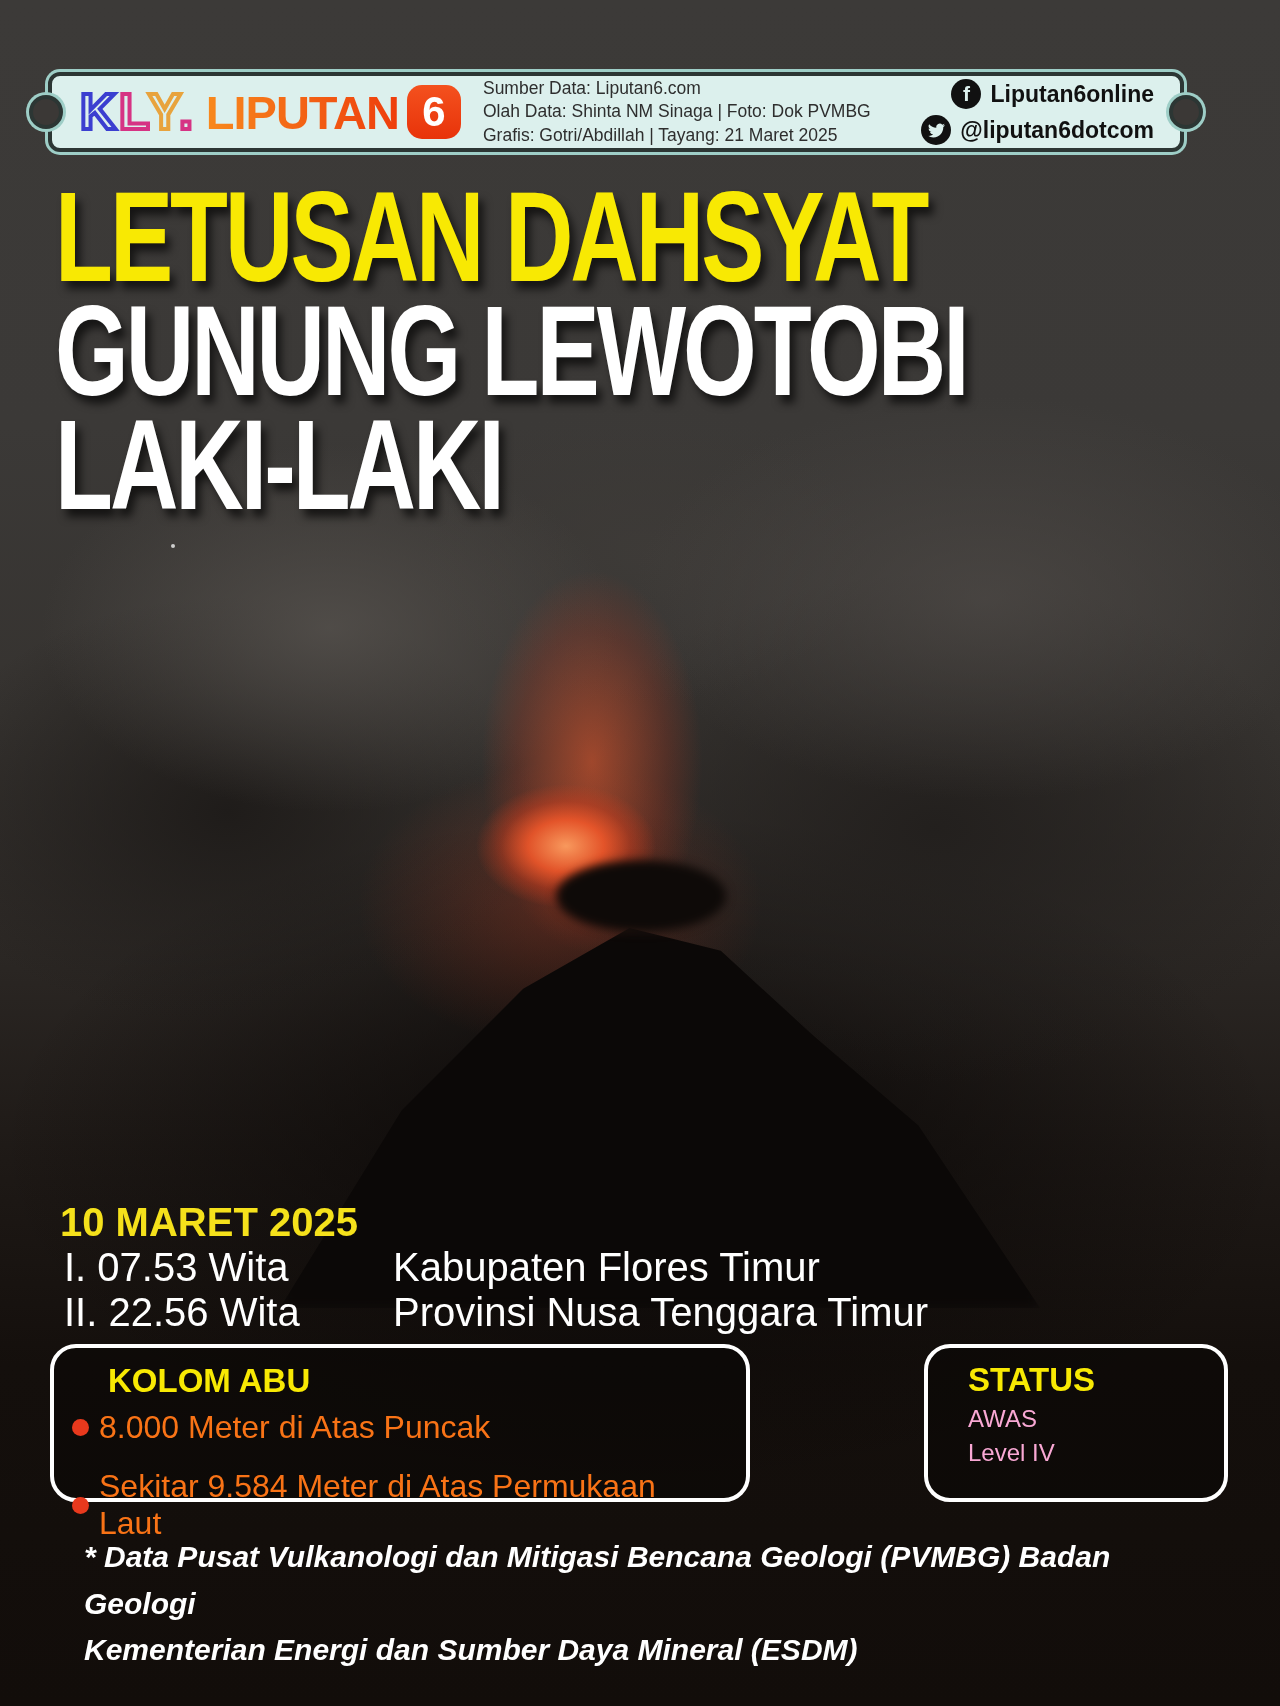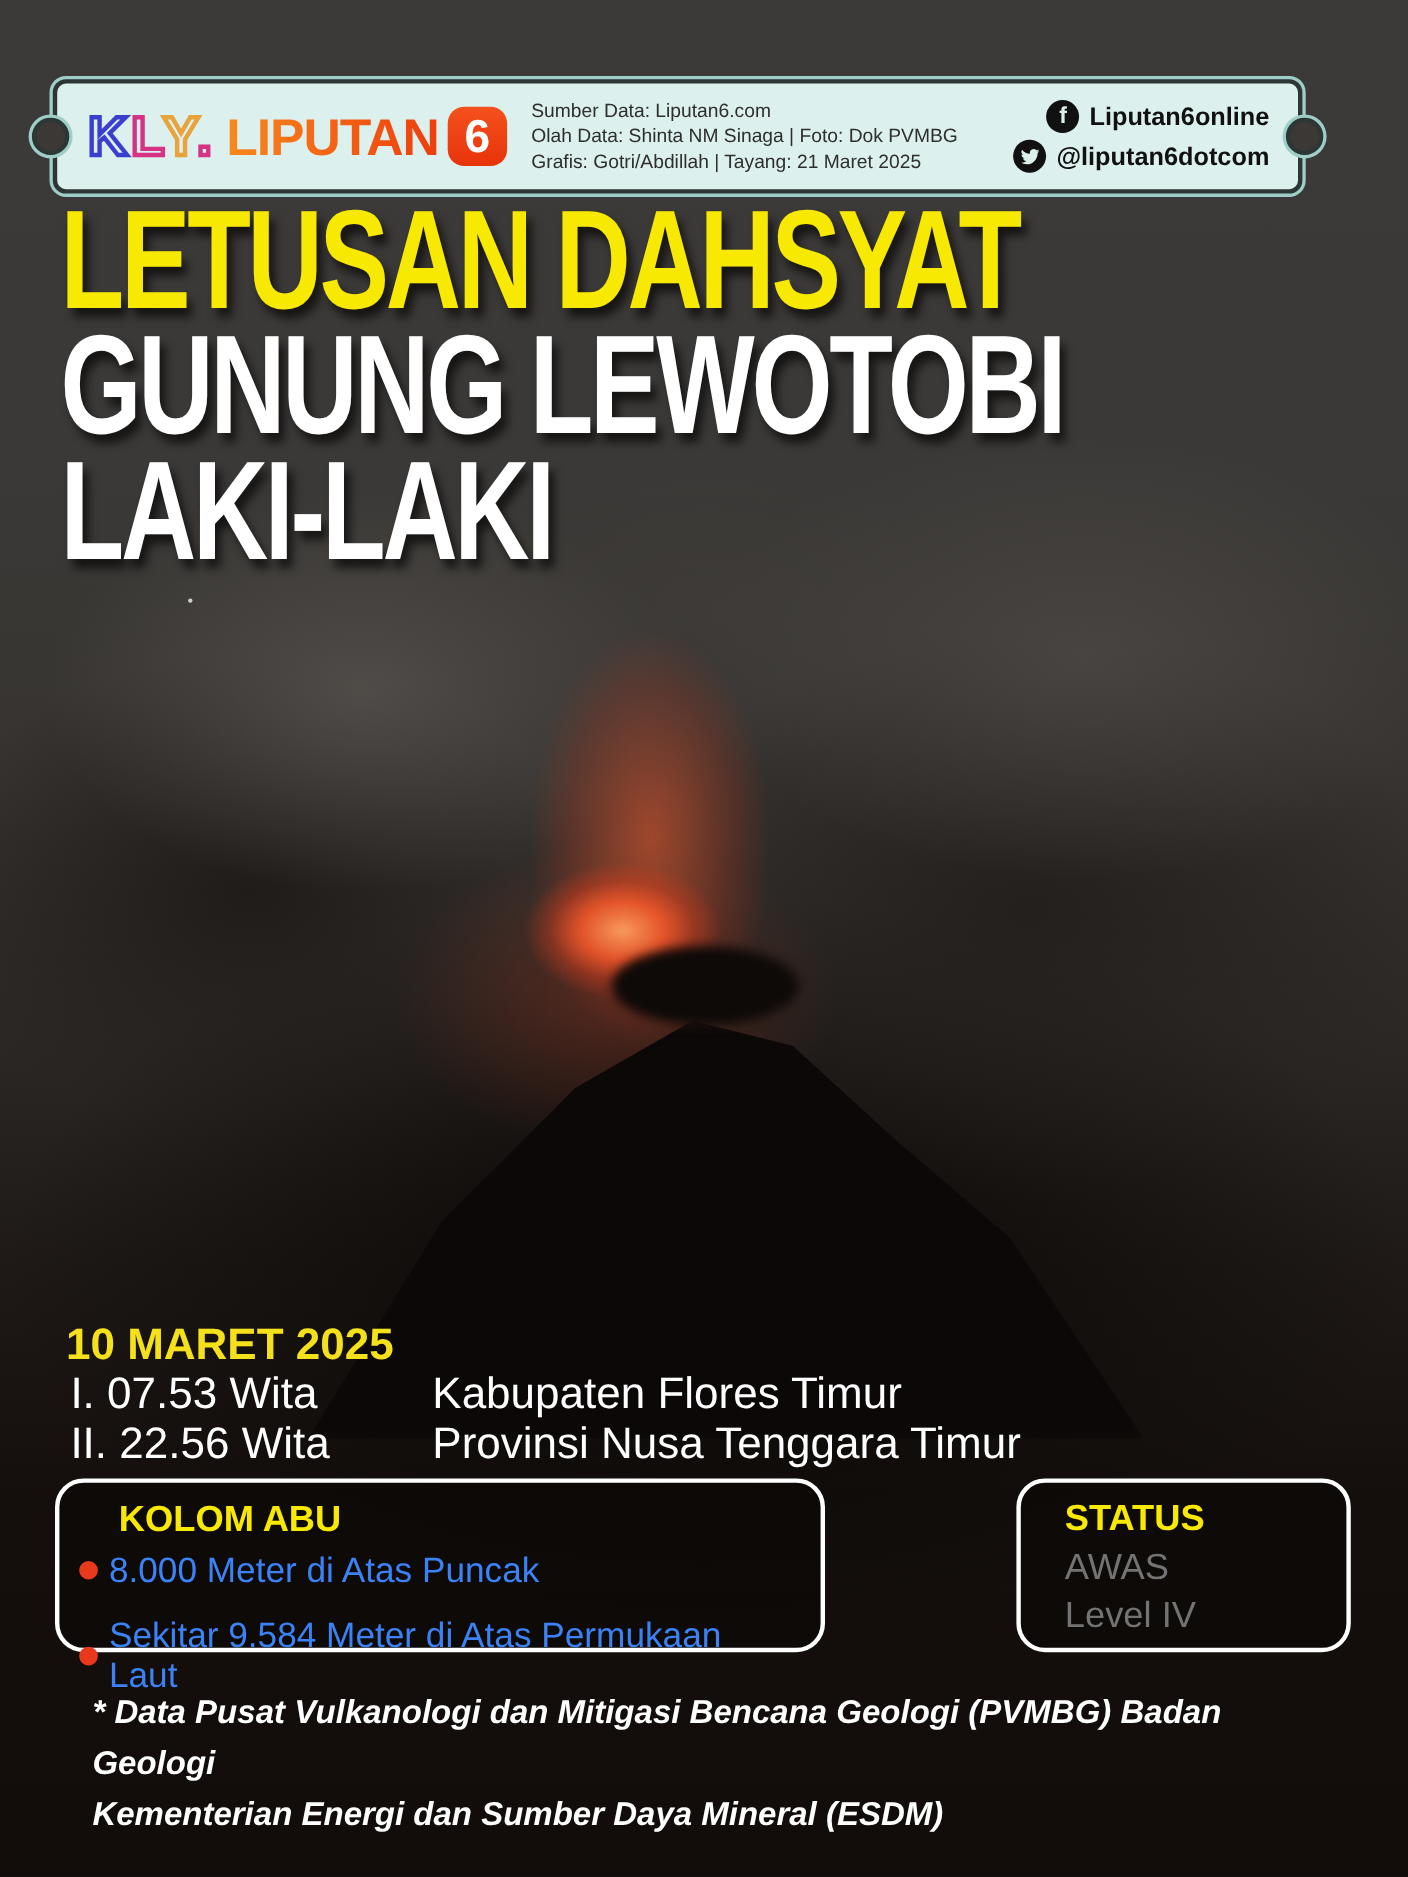--- a/index.html
+++ b/index.html
@@ -31,21 +31,21 @@
   .crater {
     position:absolute; left:556px; top:860px; width:170px; height:72px;
     background:#0e0a08; border-radius:50%; filter:blur(5px);
   }
   .star-speck {
     position:absolute; left:171px; top:544px; width:4px; height:4px;
     background:#e8e8e8; border-radius:50%; opacity:.85;
   }
   
   .header-bar {
-    position:absolute; left:48px; top:72px; width:1136px; height:104px;
+    position:absolute; left:48px; top:72px; width:1136px; height:80px;
     background:#dcf0ed; border:4px solid #2c3634; border-radius:12px;
     box-shadow:0 0 0 3px #9ecec7;
     display:flex; align-items:center;
   }
   .notch {
     position:absolute; width:34px; height:34px; border-radius:50%;
     background:#3b3836; border:4px solid #2c3634; box-shadow:0 0 0 3px #9ecec7;
     top:50%; transform:translateY(-50%);
   }
   .notch.left { left:-23px; } .notch.right { right:-23px; }
@@ -93,26 +93,26 @@
   }
   .event-date { color:#f5e11b; font-weight:700; grid-column:1 / span 2; }
   .event-time { padding-left:4px; }
   
   .card {
     position:absolute; border:4px solid #fff; border-radius:26px;
     background:rgba(10,7,5,0.55);
   }
   .ash-card { left:50px; top:1344px; width:700px; height:158px; padding:14px 20px 0 18px; }
   .ash-title { color:#f8e903; font-weight:700; font-size:33px; margin-left:36px; }
-  .ash-item { display:flex; align-items:center; gap:10px; margin-top:9px; color:#3b82f6; font-size:32px; }
+  .ash-item { display:flex; align-items:center; gap:10px; margin-top:9px; color:#f97316; font-size:32px; }
   .ash-item + .ash-item { margin-top:22px; }
   .bullet-dot { width:17px; height:17px; border-radius:50%; background:#e8391d; flex:0 0 auto; }
   .status-card { left:924px; top:1344px; width:304px; height:158px; padding:13px 0 0 40px; }
   .status-title { color:#f8e903; font-weight:700; font-size:33px; }
-  .status-line { color:#737373; font-size:33px; margin-top:6px; }
+  .status-line { color:#f9a8d4; font-size:24px; margin-top:6px; }
   
   .footnote {
     position:absolute; left:50px; top:1534px; width:1120px;
     color:#fff; font-size:30px; font-weight:700; font-style:italic; line-height:1.55;margin-left:34px;
   }
 </style>
 </head>
 <body>
 
 <div class="canvas">

